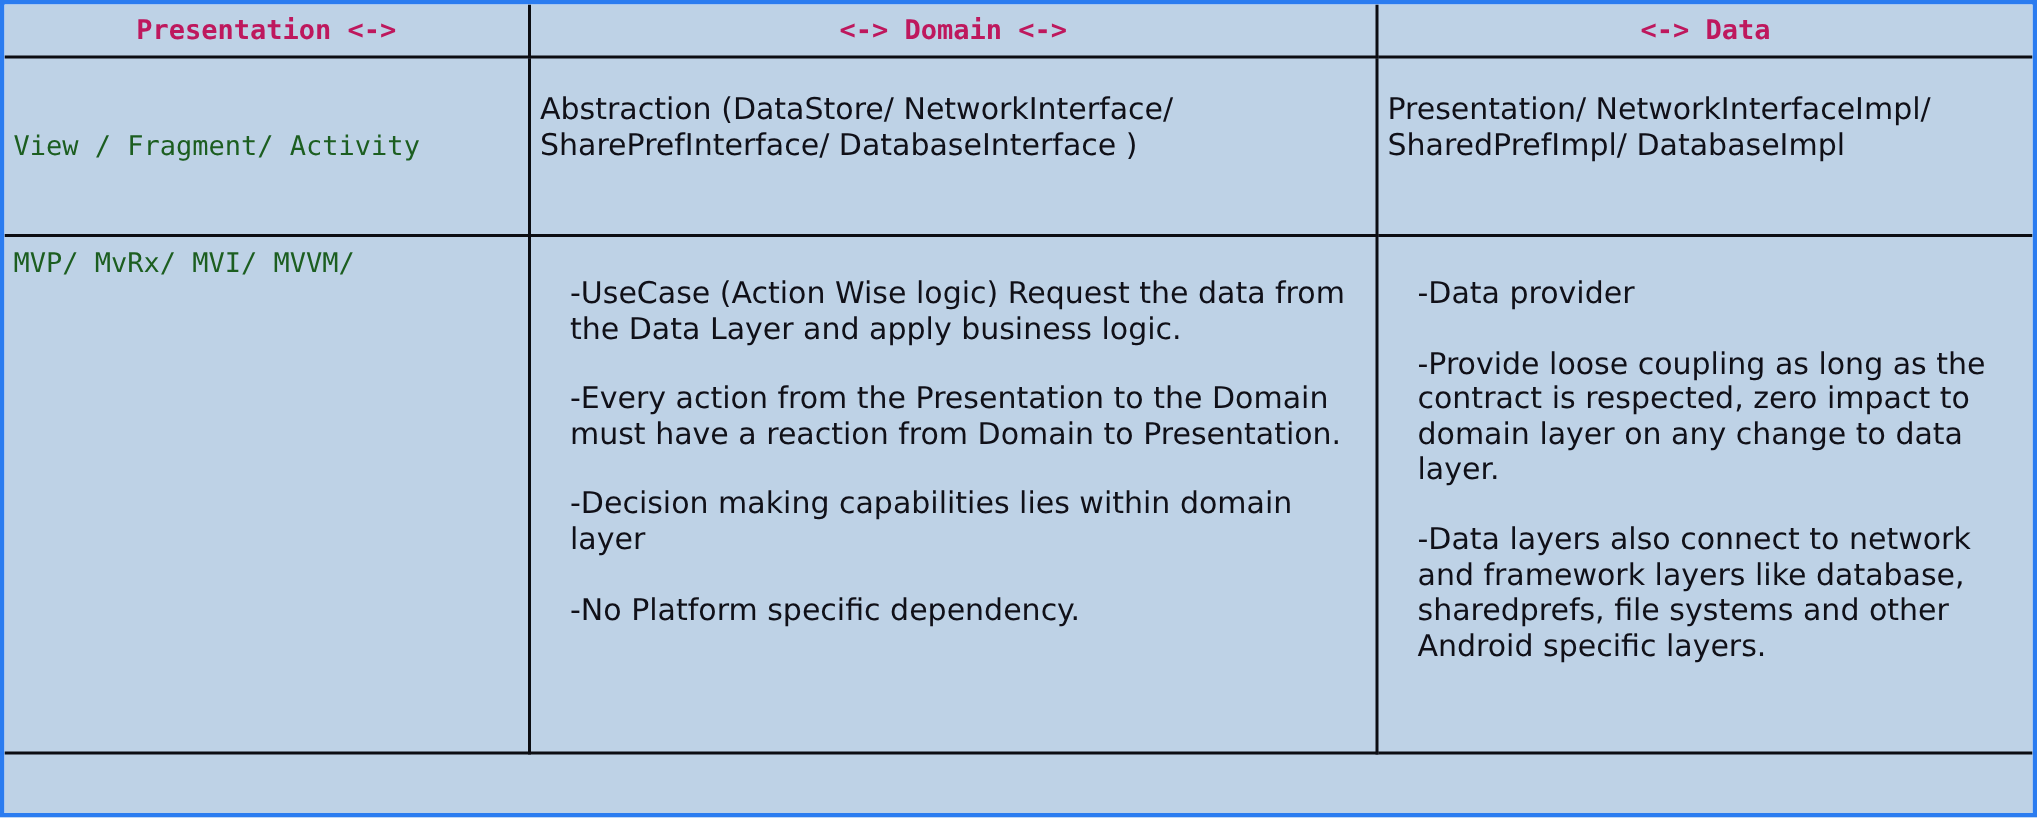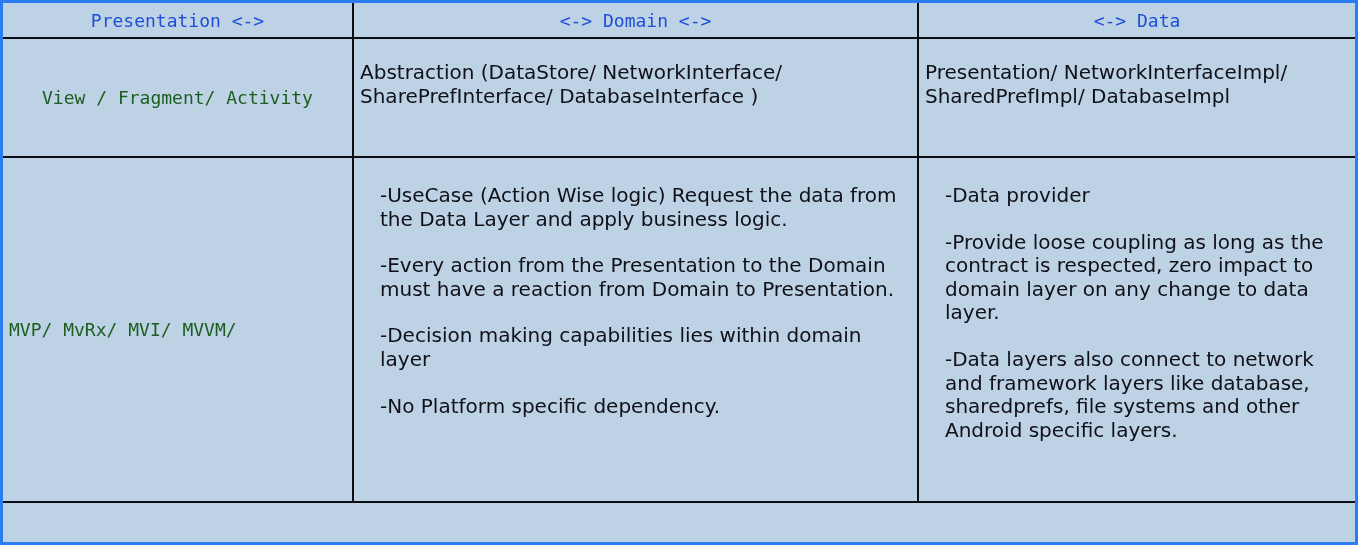--- a/index.html
+++ b/index.html
@@ -48,23 +48,23 @@
 
   
   .row-head td {
     height: 35px;
     text-align: center;
     vertical-align: middle;
     border-top: none;
   }
   .head-text {
     font-family: "DejaVu Sans Mono", "Liberation Mono", monospace;
-    font-weight: normal;
+    font-weight: bold;
     font-size: 18px;
-    color: #1d4ed8;
+    color: #be185d;
     letter-spacing: 0px;
     white-space: pre;
   }
 
   
   .cell-pad {
     padding: 6px 6px 6px 6px;
   }
 
   .mono-green {
@@ -81,32 +81,30 @@
     color: #101018;
     line-height: 1.18;
   }
 
   
   .row-abstraction td { height: 105px; margin-top: 44px; }
   .row-abstraction .mid-align {
     height: 105px;
     display: flex;
     align-items: center;
-    justify-content: center;
   }
   .row-abstraction .top-align {
     padding-top: 22px;
   }
 
   
   .row-detail td { height: 335px; }
   .row-detail .vcenter {
     height: 331px;
     display: flex;
-    align-items: center;
   }
   .row-detail .list-block {
     padding-top: 26px;
     margin-left: 20px;
   }
   .para + .para { margin-top: 23px; }
   .para { margin: 0; }
 
   
   .row-model td { height: 33px; }

